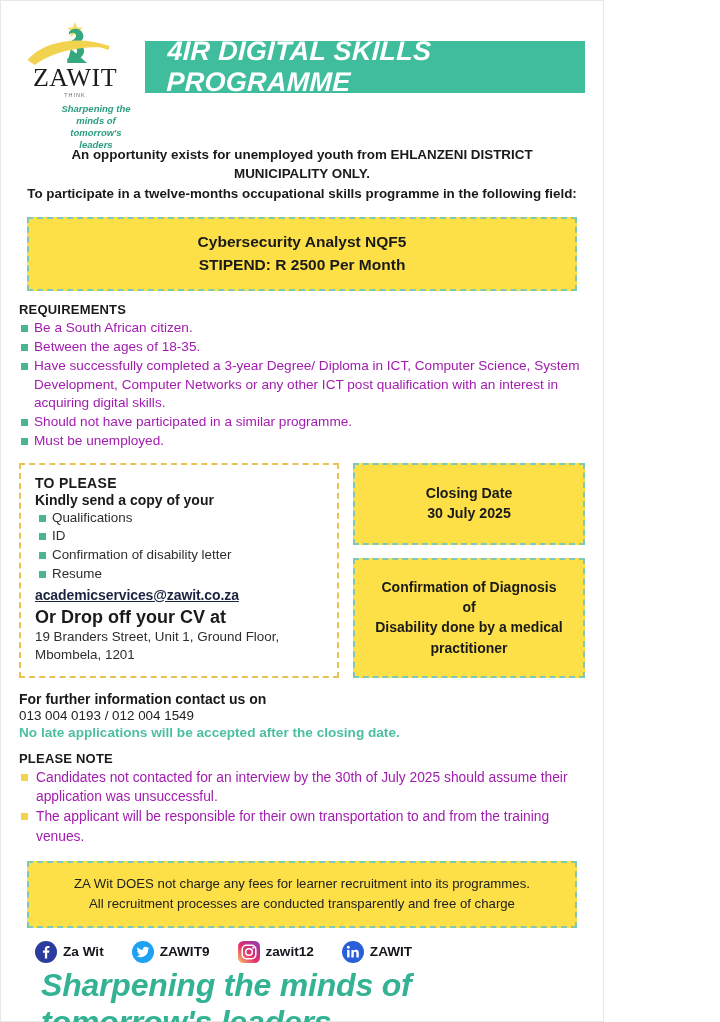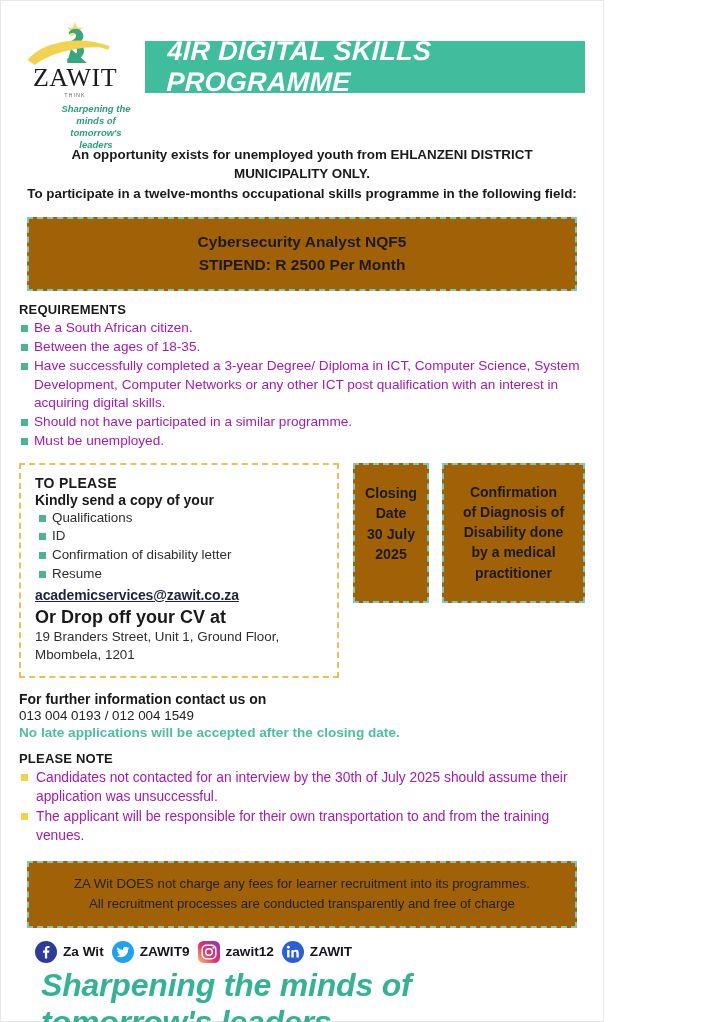--- a/index.html
+++ b/index.html
@@ -88,21 +88,21 @@
     text-align: center;
     font-size: 13.4px;
     font-weight: bold;
     line-height: 1.45;
     padding: 0 6px;
   }
 
   
   .dashed-teal {
     border: 2px dashed #7fc9b4;
-    background: #a16207;
+    background: #fde047;
   }
   .dashed-gold {
     border: 2px dashed #e8c252;
     background: #ffffff;
   }
   .role-box {
     margin: 14px 8px 0 8px;
     padding: 12px 10px 13px 10px;
     text-align: center;
   }
@@ -170,21 +170,21 @@
     margin-top: 3px;
     font-size: 14px;
     font-weight: bold;
     color: #1b2340;
     text-decoration: underline;
     letter-spacing: -0.1px;
   }
   .dropoff-title { font-size: 18px; font-weight: bold; margin-top: 3px; }
   .dropoff-line { font-size: 13.4px; line-height: 1.35; color: #2e2e2e; }
 
-  .right-col { flex: 1; display: flex; flex-direction: row; gap: 13px; }
+  .right-col { flex: 1; display: flex; flex-direction: column; gap: 13px; }
   .closing-box { padding: 18px 10px 19px 10px; text-align: center; }
   .closing-line { font-size: 14.2px; font-weight: bold; line-height: 1.45; }
   .diag-box { padding: 17px 18px 18px 18px; text-align: center; }
   .diag-line { font-size: 14px; font-weight: bold; line-height: 1.45; }
 
   
   .contact { margin-top: 13px; }
   .contact-head { font-size: 14px; font-weight: bold; }
   .contact-phones { font-size: 13.4px; margin-top: 1px; color: #222; }
   .contact-note {
@@ -201,21 +201,21 @@
     text-align: center;
   }
   .disclaimer-line { font-size: 13.2px; line-height: 1.5; color: #222; }
 
   
   .social-row {
     display: flex;
     align-items: center;
     margin-top: 13px;
     padding-left: 16px;
-    gap: 8px;
+    gap: 28px;
   }
   .social-item { display: flex; align-items: center; gap: 6px; }
   .social-label { font-size: 13.6px; font-weight: bold; color: #15161c; }
   .social-icon { width: 22px; height: 22px; display: block; }
 
   
   .footer {
     margin-top: 4px;
     padding-left: 22px;
   }

